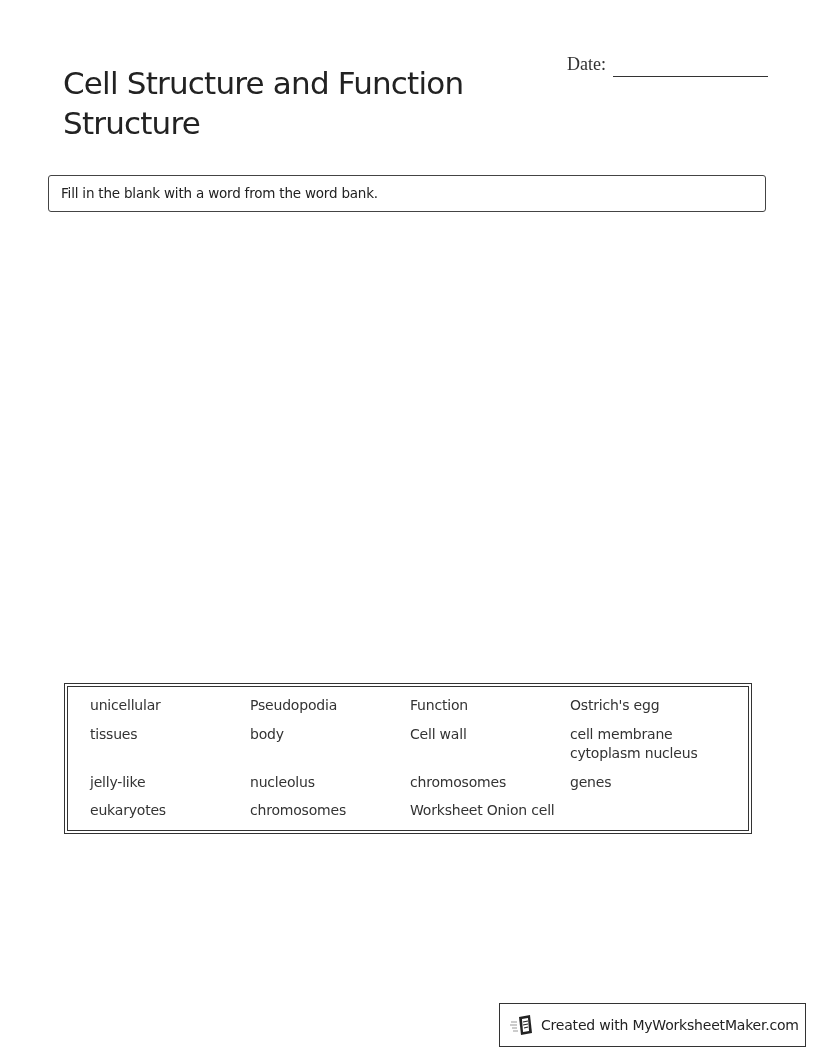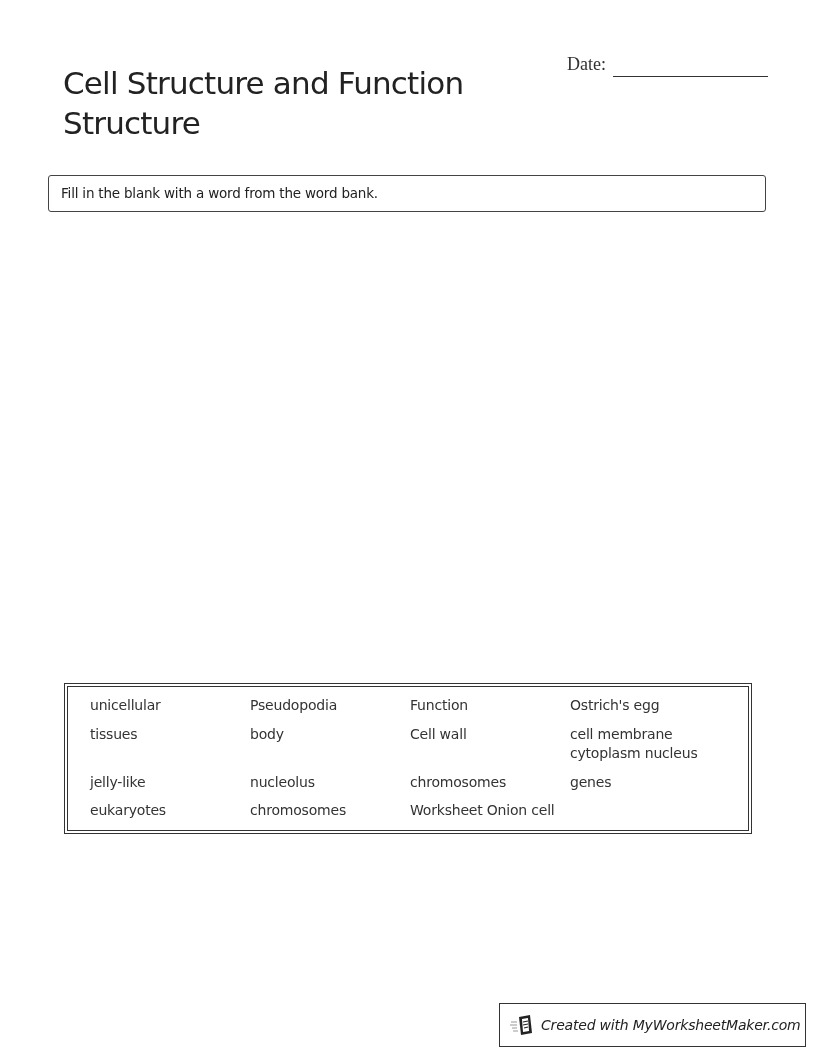--- a/index.html
+++ b/index.html
@@ -110,21 +110,20 @@
       height: 44px;
       box-sizing: border-box;
       border: 1.2px solid #333333;
       display: flex;
       align-items: center;
       padding-left: 10px;
       font-family: "DejaVu Sans", sans-serif;
       font-size: 14px;
       color: #222222;
       letter-spacing: -0.2px;
-      font-style: italic;
     }
     .footer-icon {
       width: 24px;
       height: 20px;
       margin-right: 7px;
       display: inline-block;
     }
   </style>
 </head>
 <body>

